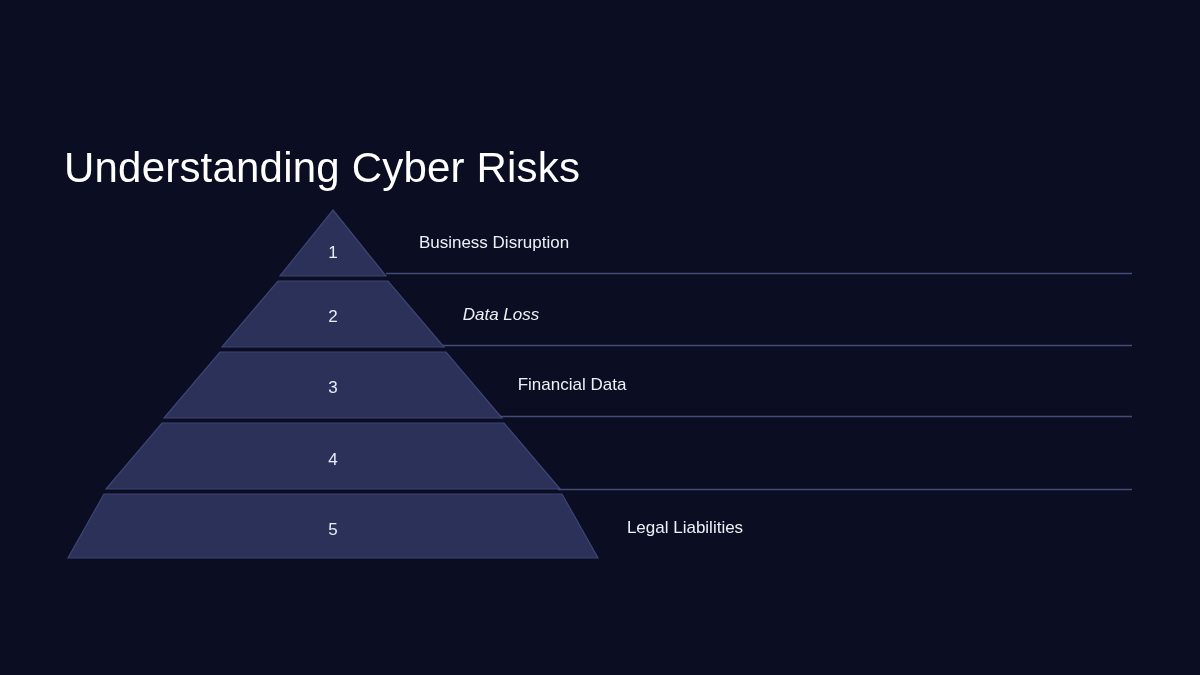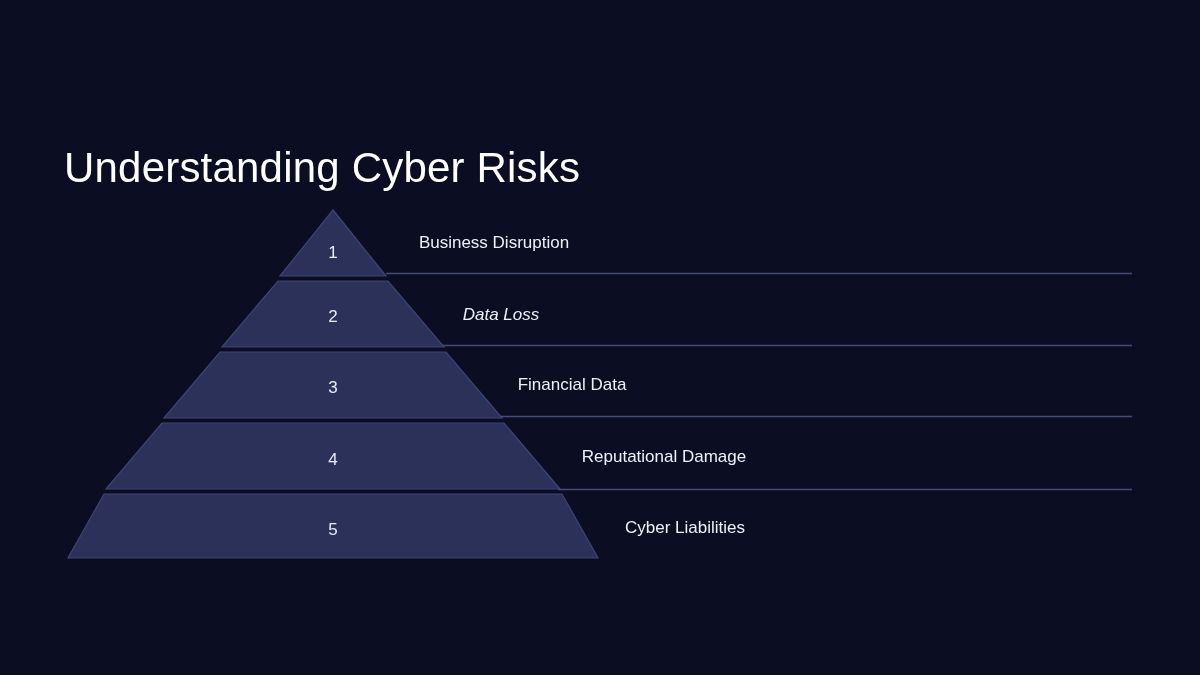--- a/index.html
+++ b/index.html
@@ -101,17 +101,16 @@
 
     <div class="tier-number" style="left:333px; top:253px;">1</div>
     <div class="tier-number" style="left:333px; top:317px;">2</div>
     <div class="tier-number" style="left:333px; top:388px;">3</div>
     <div class="tier-number" style="left:333px; top:460px;">4</div>
     <div class="tier-number" style="left:333px; top:530px;">5</div>
 
     <div class="tier-label" style="left:494px; top:243px;">Business Disruption</div>
     <div class="tier-label" style="left:501px; top:315px;font-style:italic;">Data Loss</div>
     <div class="tier-label" style="left:572px; top:385px;">Financial Data</div>
-    <div class="tier-label" style="left:664px; top:457px;">Reputational Damage</div>
-    <div class="tier-label" style="left:685px; top:528px;">Cyber Liabilities</div>
+    <div class="tier-label" style="left:685px; top:528px;">Legal Liabilities</div>
 
   </div>
 </div>
 
 </body></html>

